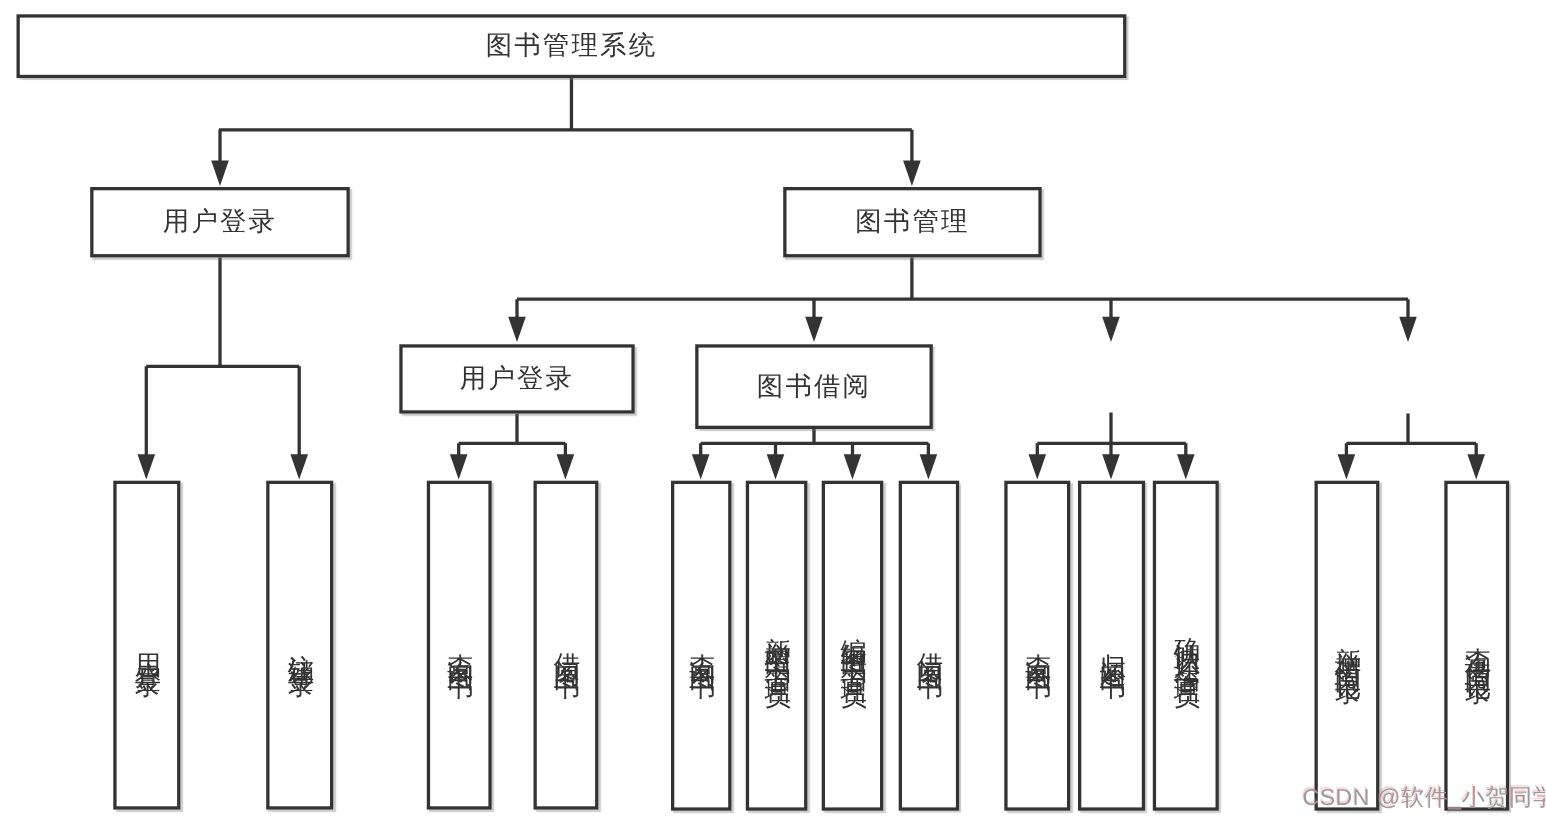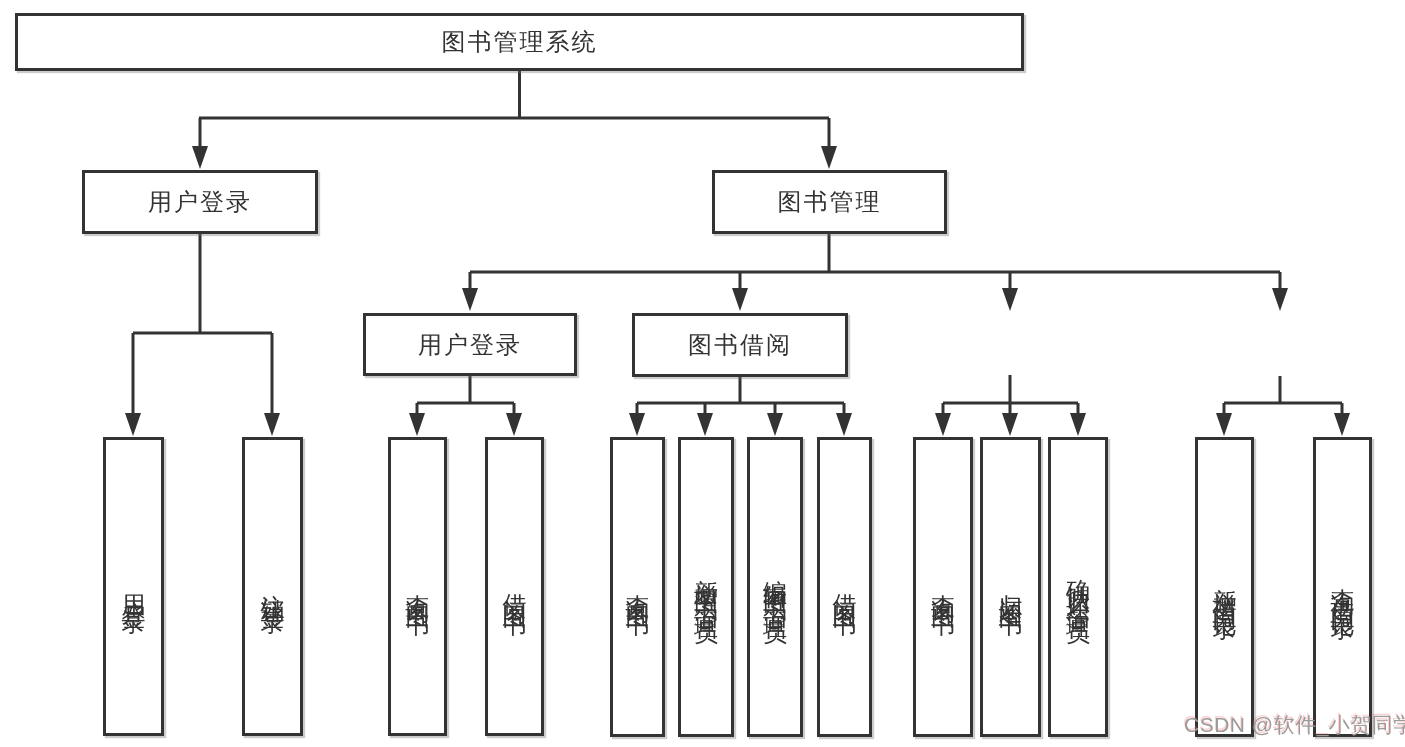--- a/index.html
+++ b/index.html
@@ -95,21 +95,21 @@
   <div class="box h" style="left:82px;top:170px;width:236px;height:64px">
     <span class="label">用户登录</span>
   </div>
   <div class="box h" style="left:712px;top:170px;width:235px;height:64px">
     <span class="label">图书管理</span>
   </div>
 
   <div class="box h" style="left:363px;top:313px;width:214px;height:63px">
     <span class="label">用户登录</span>
   </div>
-  <div class="box h" style="left:632px;top:313px;width:216px;height:64px">
+  <div class="box h" style="left:632px;top:313px;width:216px;height:77px">
     <span class="label">图书借阅</span>
   </div>
 
   <div class="box v" style="left:103px;top:437px;width:61px;height:299px">
     <span class="label">用户登录</span>
   </div>
   <div class="box v" style="left:242px;top:437px;width:61px;height:299px">
     <span class="label">注销登录</span>
   </div>
 

